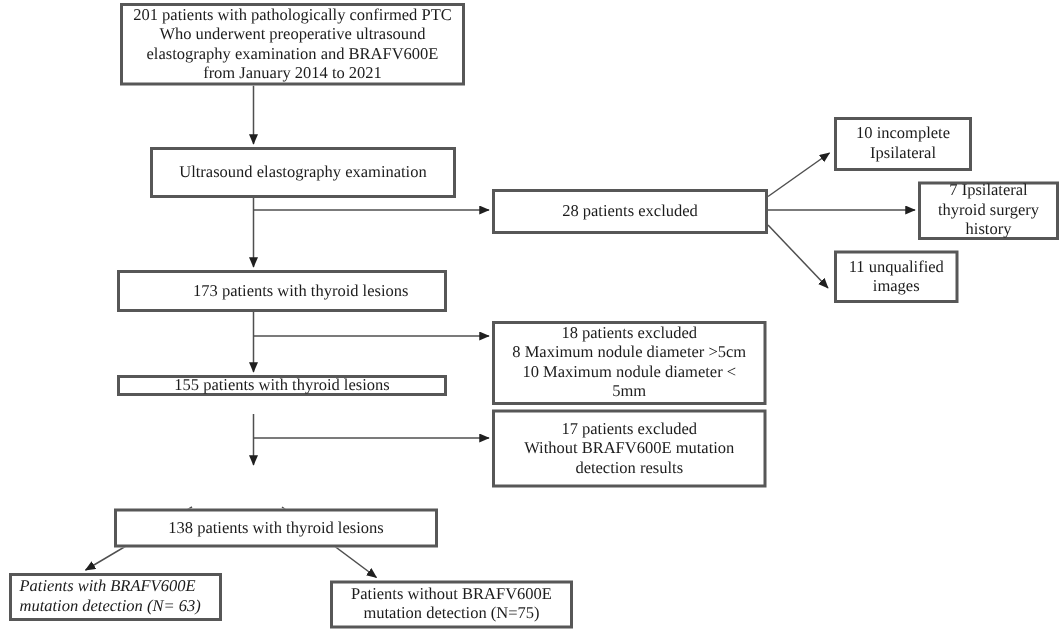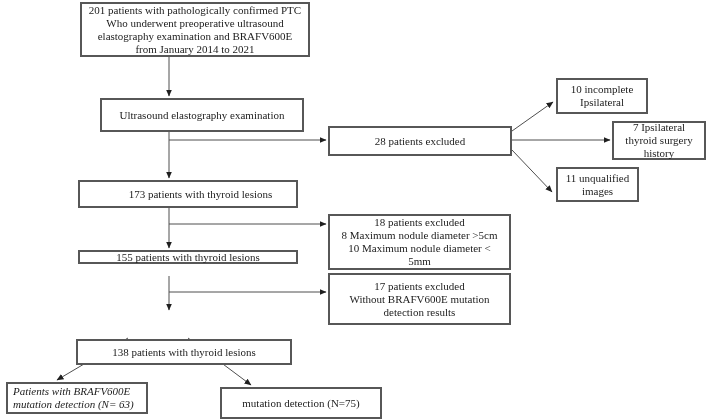--- a/index.html
+++ b/index.html
@@ -91,15 +91,16 @@
       <div class="line">detection results</div>
     </div>
     <div class="node" style="left: 76px; top: 312px; width: 216px; height: 26px; border-color: rgb(87, 87, 87); color: rgb(28, 28, 28); margin-top: 27px;">
       <div class="line">138 patients with thyroid lesions</div>
     </div>
     <div class="node left" style="left: 6px; top: 382px; width: 142px; height: 32px; border-color: rgb(87, 87, 87); color: rgb(28, 28, 28);">
       <div class="line">Patients with BRAFV600E</div>
       <div class="line">mutation detection (N= 63)</div>
     </div>
     <div class="node" style="left: 220px; top: 387px; width: 162px; height: 32px; border-color: rgb(87, 87, 87); color: rgb(28, 28, 28);">
+      <div class="line">Patients without BRAFV600E</div>
       <div class="line">mutation detection (N=75)</div>
     </div>
   </div>
 
 </body></html>

